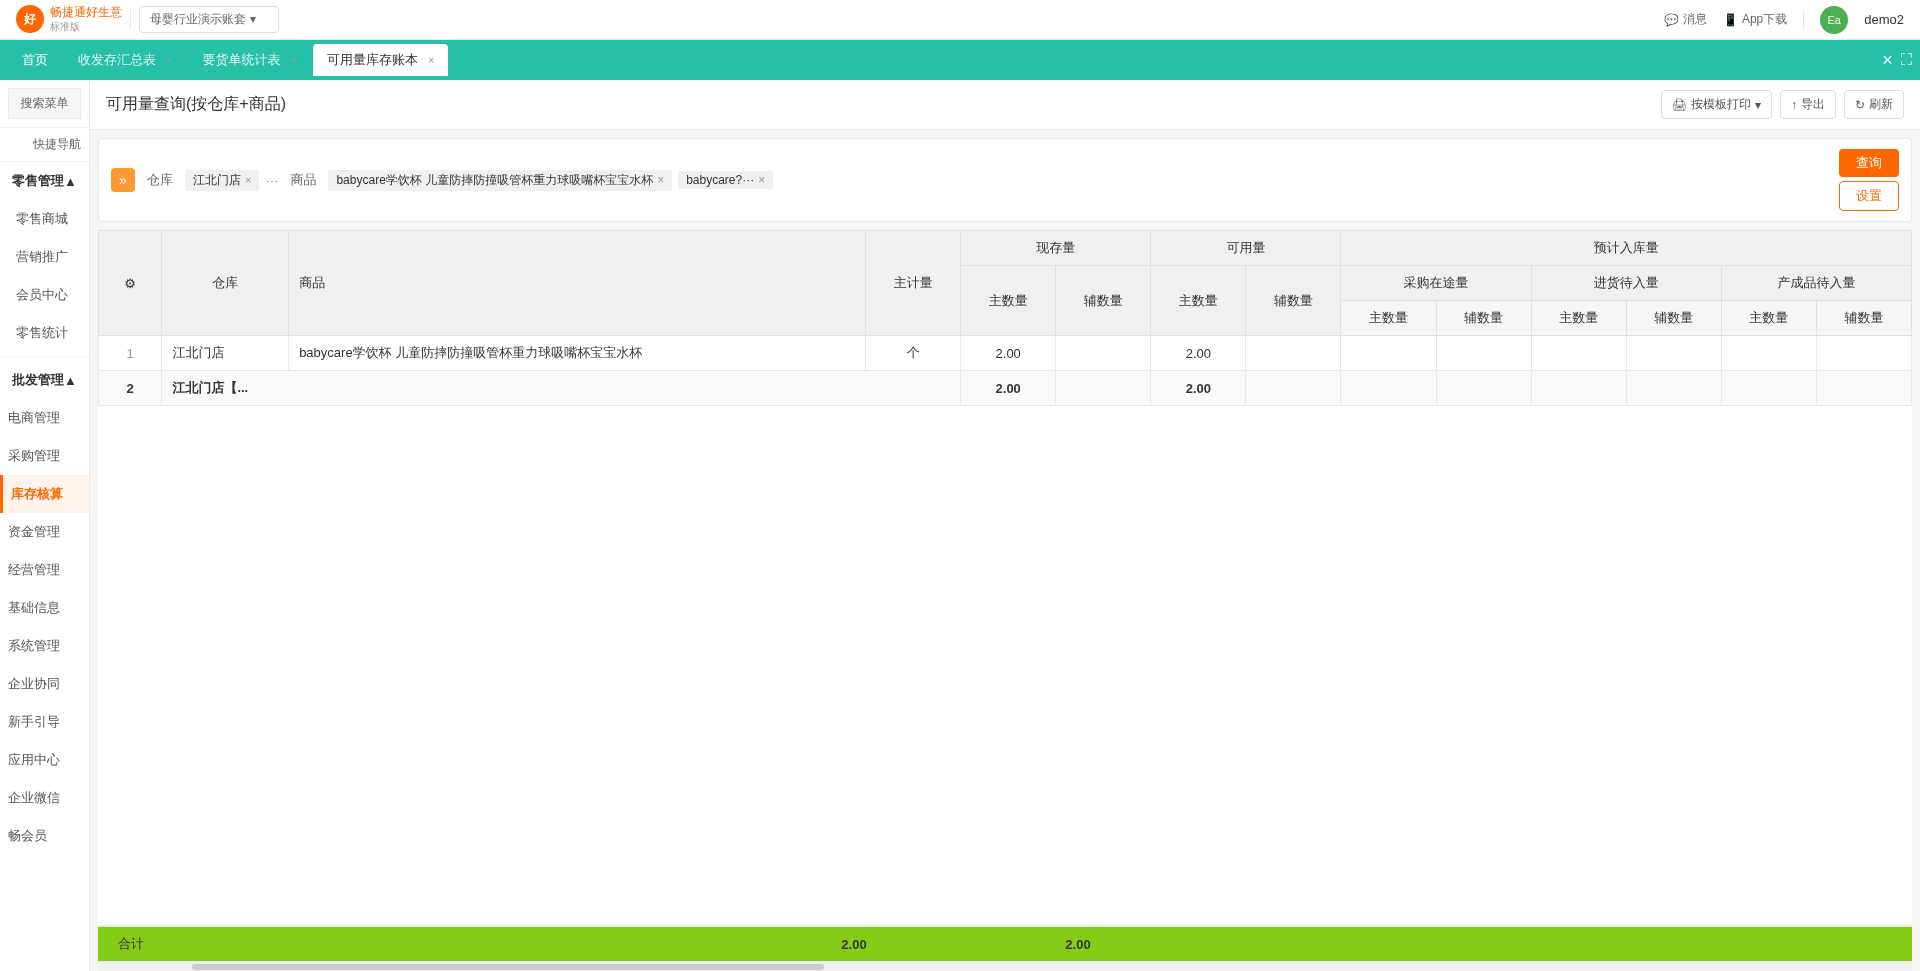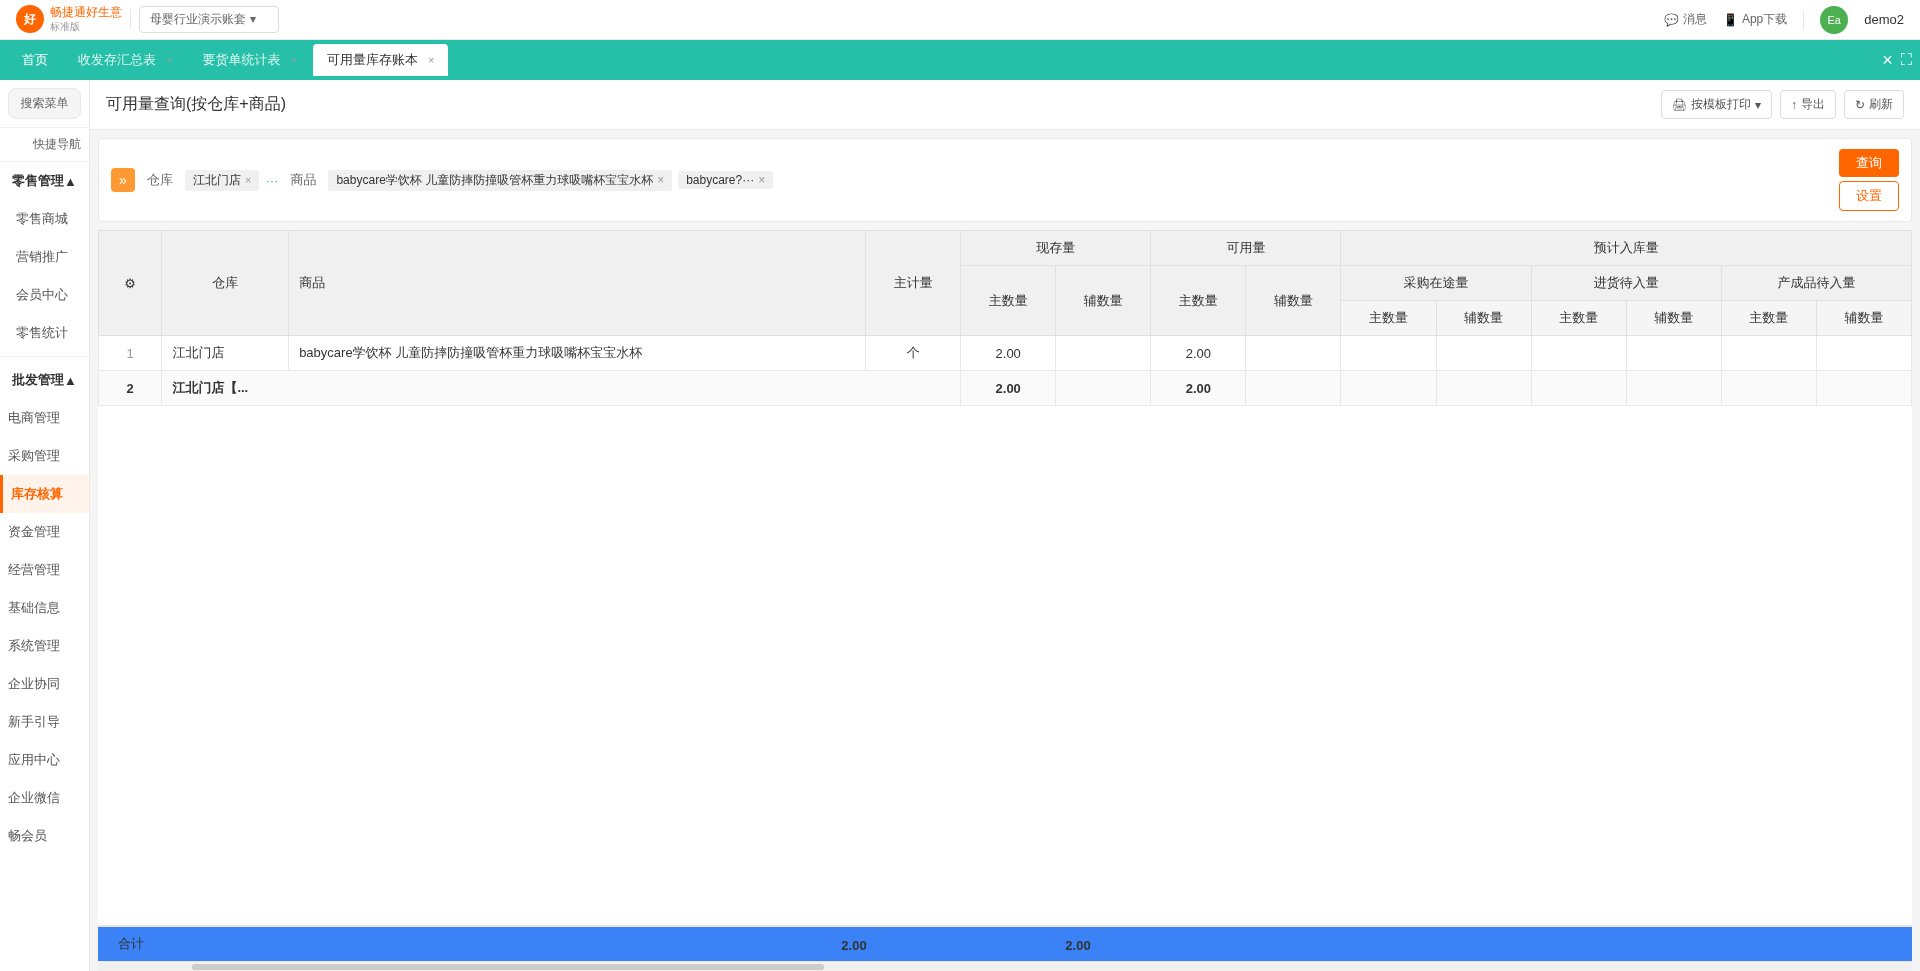--- a/index.html
+++ b/index.html
@@ -26,21 +26,21 @@
     .nav-spacer { flex: 1; }
     .nav-right-btns { display: flex; align-items: center; gap: 8px; color: white; }
     .nav-right-btns span { cursor: pointer; font-size: 16px; }
 
     
     .main-layout { display: flex; height: calc(971px - 80px); }
 
     
     .sidebar { width: 90px; background: #fff; border-right: 1px solid #e8e8e8; display: flex; flex-direction: column; overflow-y: auto; }
     .sidebar-search { padding: 8px; border-bottom: 1px solid #f0f0f0; }
-    .sidebar-search-btn { width: 100%; padding: 6px; background: #f5f5f5; border: 1px solid #e8e8e8; border-radius: 8px; cursor: pointer; font-size: 12px; color: #666; text-align: center; }
+    .sidebar-search-btn { width: 100%; padding: 6px; background: #f5f5f5; border: 1px solid #e8e8e8; border-radius: 0; cursor: pointer; font-size: 12px; color: #666; text-align: center; }
     .sidebar-nav-btn { padding: 8px; text-align: right; font-size: 12px; color: #666; cursor: pointer; border-bottom: 1px solid #f0f0f0; }
     .sidebar-item { padding: 10px 8px; cursor: pointer; font-size: 13px; color: #555; display: flex; align-items: center; justify-content: space-between; }
     .sidebar-item.active { background: #fff3eb; color: #ff6600; font-weight: bold; border-left: 3px solid #ff6600; }
     .sidebar-item.section-header { font-size: 13px; color: #333; font-weight: 700; justify-content: center; padding: 10px 8px; }
     .sidebar-divider { height: 1px; background: #f0f0f0; margin: 4px 0; }
 
     
     .content { flex: 1; display: flex; flex-direction: column; overflow: hidden; background: #f5f5f5; }
 
     
@@ -60,21 +60,21 @@
     .btn-setting { padding: 5px 16px; background: #fff; color: #ff6600; border: 1px solid #ff6600; border-radius: 4px; cursor: pointer; font-size: 13px; }
 
     
     .table-area { margin: 0 8px 0 8px; background: #fff; flex: 1; overflow: hidden; display: flex; flex-direction: column; }
     .table-wrapper { flex: 1; overflow: auto; }
     table { width: 100%; border-collapse: collapse; font-size: 13px; }
     thead tr th { background: #f0f0f0; padding: 8px 10px; text-align: center; border: 1px solid #e0e0e0; font-weight: 500; color: #333; white-space: nowrap; }
     thead tr.subheader th { background: #f5f5f5; }
     tbody tr td { padding: 8px 10px; text-align: center; border: 1px solid #e8e8e8; color: #333; }
     tbody tr.subtotal td { font-weight: bold; background: #fafafa; }
-    .table-footer { background: #3b82f6; padding: 8px 10px; border-top: 2px solid #e8e8e8; display: flex; align-items: flex-end; gap: 32px; }
+    .table-footer { background: #84cc16; padding: 8px 10px; border-top: 2px solid #e8e8e8; display: flex; align-items: center; gap: 32px; }
 
     
     .th-group { text-align: center; }
     .th-num { min-width: 40px; }
     .th-warehouse { min-width: 80px; }
     .th-product { min-width: 300px; text-align: left; }
     .th-unit { min-width: 60px; }
 
     .td-left { text-align: left; }
     .td-num { text-align: center; color: #999; }

